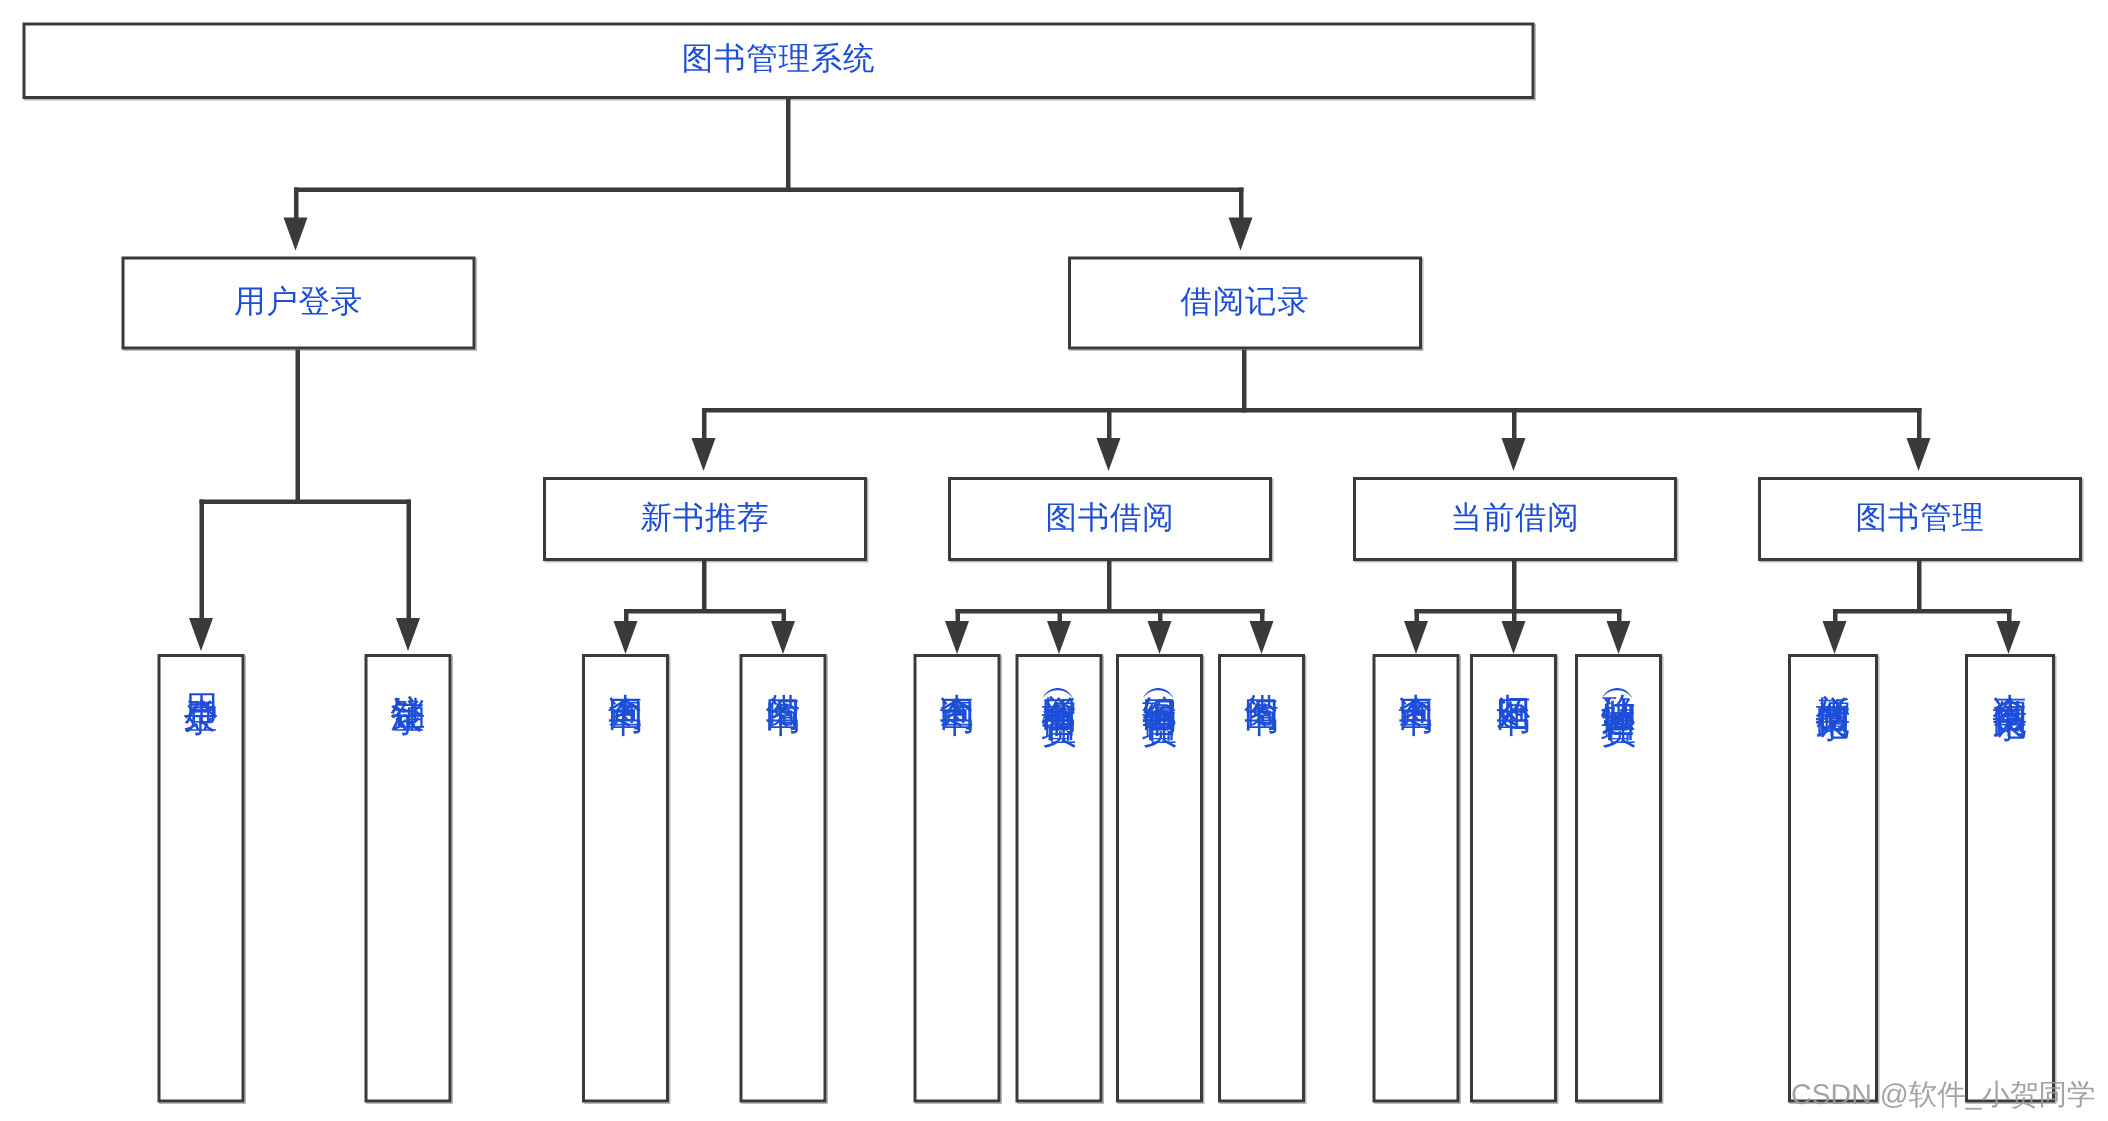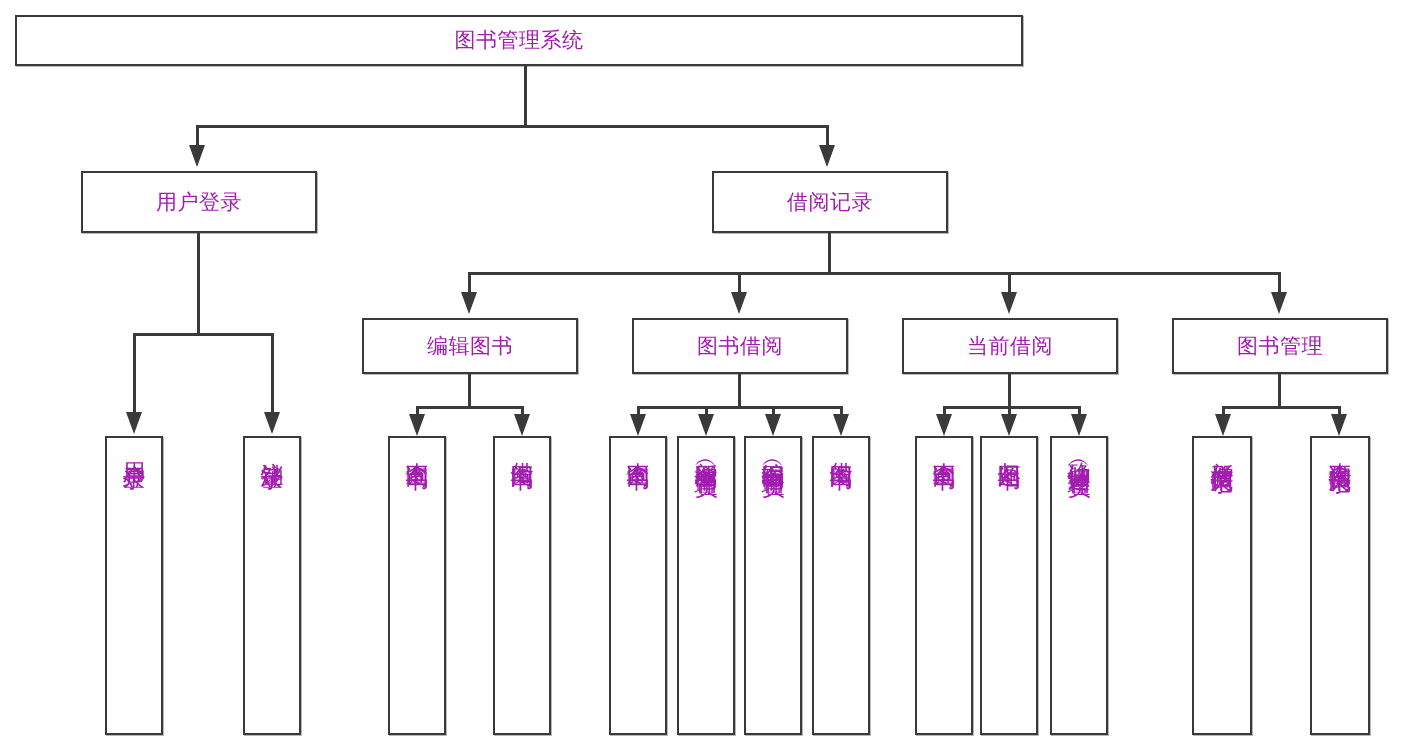--- a/index.html
+++ b/index.html
@@ -21,21 +21,21 @@
   
   .node {
     position: absolute;
     box-sizing: border-box;
     background: #ffffff;
     border: 2px solid #3a3a3a;
     box-shadow: 1px 1px 0 0 #b9b9b9;
     display: flex;
     align-items: center;
     justify-content: center;
-    color: #a21caf;
+    color: #1d4ed8;
   }
   .node .label {
     line-height: 1.08;
     letter-spacing: 0.5px;
   }
   
   .node.h .label {
     font-size: 21px;
     white-space: nowrap;
   }
@@ -118,21 +118,21 @@
   <div class="vline" style="left:468px; top:272px; width:3px; height:22px;"></div>
   <div class="vline" style="left:738px; top:272px; width:3px; height:22px;"></div>
   <div class="vline" style="left:1008px; top:272px; width:3px; height:22px;"></div>
   <div class="vline" style="left:1278px; top:272px; width:3px; height:22px;"></div>
   <div class="arrow" style="left:461px; top:292px;"></div>
   <div class="arrow" style="left:731px; top:292px;"></div>
   <div class="arrow" style="left:1001px; top:292px;"></div>
   <div class="arrow" style="left:1271px; top:292px;"></div>
 
   <div class="node h" style="left:362px; top:318px; width:216px; height:56px;">
-    <span class="label">编辑图书</span>
+    <span class="label">新书推荐</span>
   </div>
   <div class="node h" style="left:632px; top:318px; width:216px; height:56px;text-align:right;">
     <span class="label">图书借阅</span>
   </div>
   <div class="node h" style="left:902px; top:318px; width:216px; height:56px;">
     <span class="label">当前借阅</span>
   </div>
   <div class="node h" style="left:1172px; top:318px; width:216px; height:56px;">
     <span class="label">图书管理</span>
   </div>
@@ -208,14 +208,15 @@
     <span class="label">确认归还（管理员）</span>
   </div>
 
   <div class="node v" style="left:1192px; top:436px; width:60px; height:299px;">
     <span class="label">新增借阅记录</span>
   </div>
   <div class="node v" style="left:1310px; top:436px; width:60px; height:299px;">
     <span class="label">查询借阅记录</span>
   </div>
 
+  <div id="watermark">CSDN @软件_小贺同学</div>
 
 </div>
 
 </body></html>

